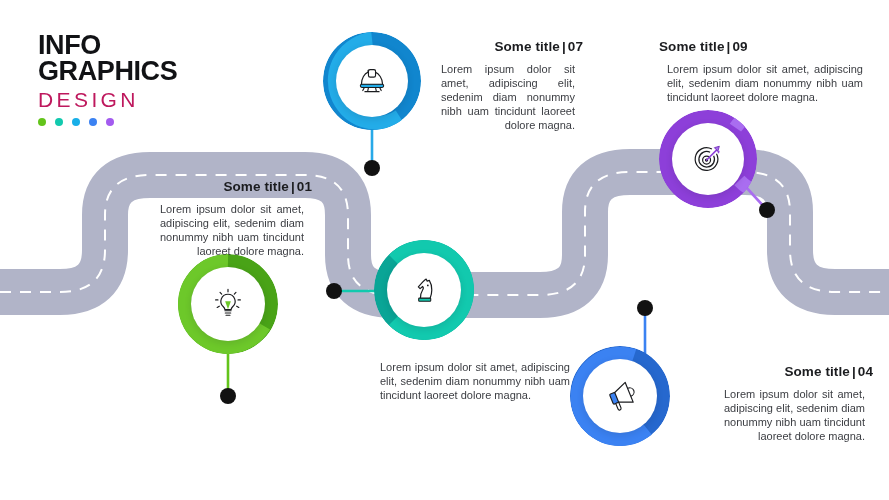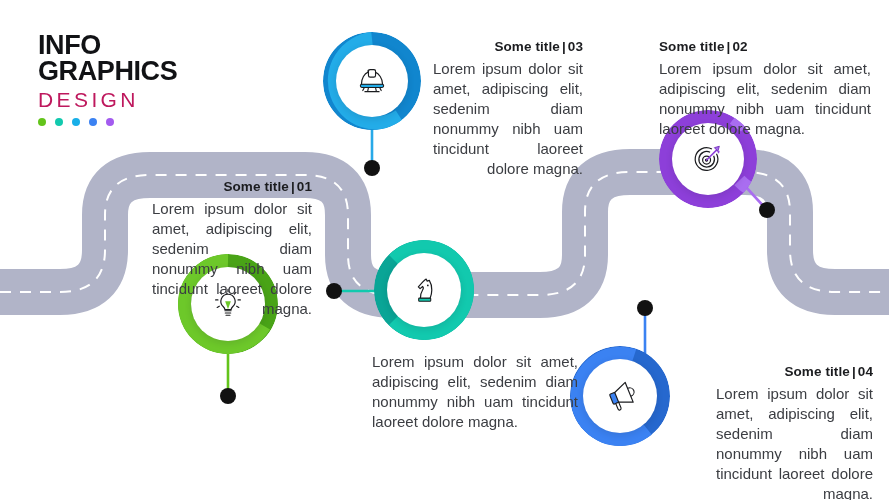--- a/index.html
+++ b/index.html
@@ -27,21 +27,21 @@
   .dots i{display:block;width:8px;height:8px;border-radius:50%;}
 
   
   .tb{position:absolute;}
   .tb .ttl{
     font-size:13.5px;font-weight:bold;color:#1b1c1f;margin:0 0 5px 0;
     letter-spacing:.1px;white-space:nowrap;
   }
   .tb .ttl .sep{font-weight:bold;color:#1b1c1f;padding:0 2px;}
   .tb .body{
-    font-size:15px;line-height:20px;color:#3b3d42;margin:0;
+    font-size:11px;line-height:14px;color:#3b3d42;margin:8px;
   }
   .tb.right{text-align:right;}
   .tb.right .body{text-align:justify;text-align-last:right;}
   .tb.left .body{text-align:justify;}
 
   .t01{left:152px;top:179px;width:160px;}
   .t02{left:372px;top:352px;width:206px;}
   .t03{left:433px;top:39px;width:150px;}
   .t04{left:716px;top:364px;width:157px;}
   .t05{left:659px;top:39px;width:212px;}
@@ -204,32 +204,32 @@
     </div>
     <p class="body">Lorem ipsum dolor sit amet, adipiscing elit, sedenim diam nonummy nibh uam tincidunt laoreet dolore magna.</p>
   </div>
 
   <div class="tb t02 left">
     <p class="body">Lorem ipsum dolor sit amet, adipiscing elit, sedenim diam nonummy nibh uam tincidunt laoreet dolore magna.</p>
   </div>
 
   <div class="tb t03 right">
     <div class="ttl">
-      <span>Some title</span><span class="sep">|</span><span>03</span>
+      <span>Some title</span><span class="sep">|</span><span>07</span>
     </div>
     <p class="body">Lorem ipsum dolor sit amet, adipiscing elit, sedenim diam nonummy nibh uam tincidunt laoreet dolore magna.</p>
   </div>
 
   <div class="tb t04 right">
     <div class="ttl">
       <span>Some title</span><span class="sep">|</span><span>04</span>
     </div>
     <p class="body">Lorem ipsum dolor sit amet, adipiscing elit, sedenim diam nonummy nibh uam tincidunt laoreet dolore magna.</p>
   </div>
 
   <div class="tb t05 left">
     <div class="ttl">
-      <span>Some title</span><span class="sep">|</span><span>02</span>
+      <span>Some title</span><span class="sep">|</span><span>09</span>
     </div>
     <p class="body">Lorem ipsum dolor sit amet, adipiscing elit, sedenim diam nonummy nibh uam tincidunt laoreet dolore magna.</p>
   </div>
 
 </div>
 
 </body></html>

